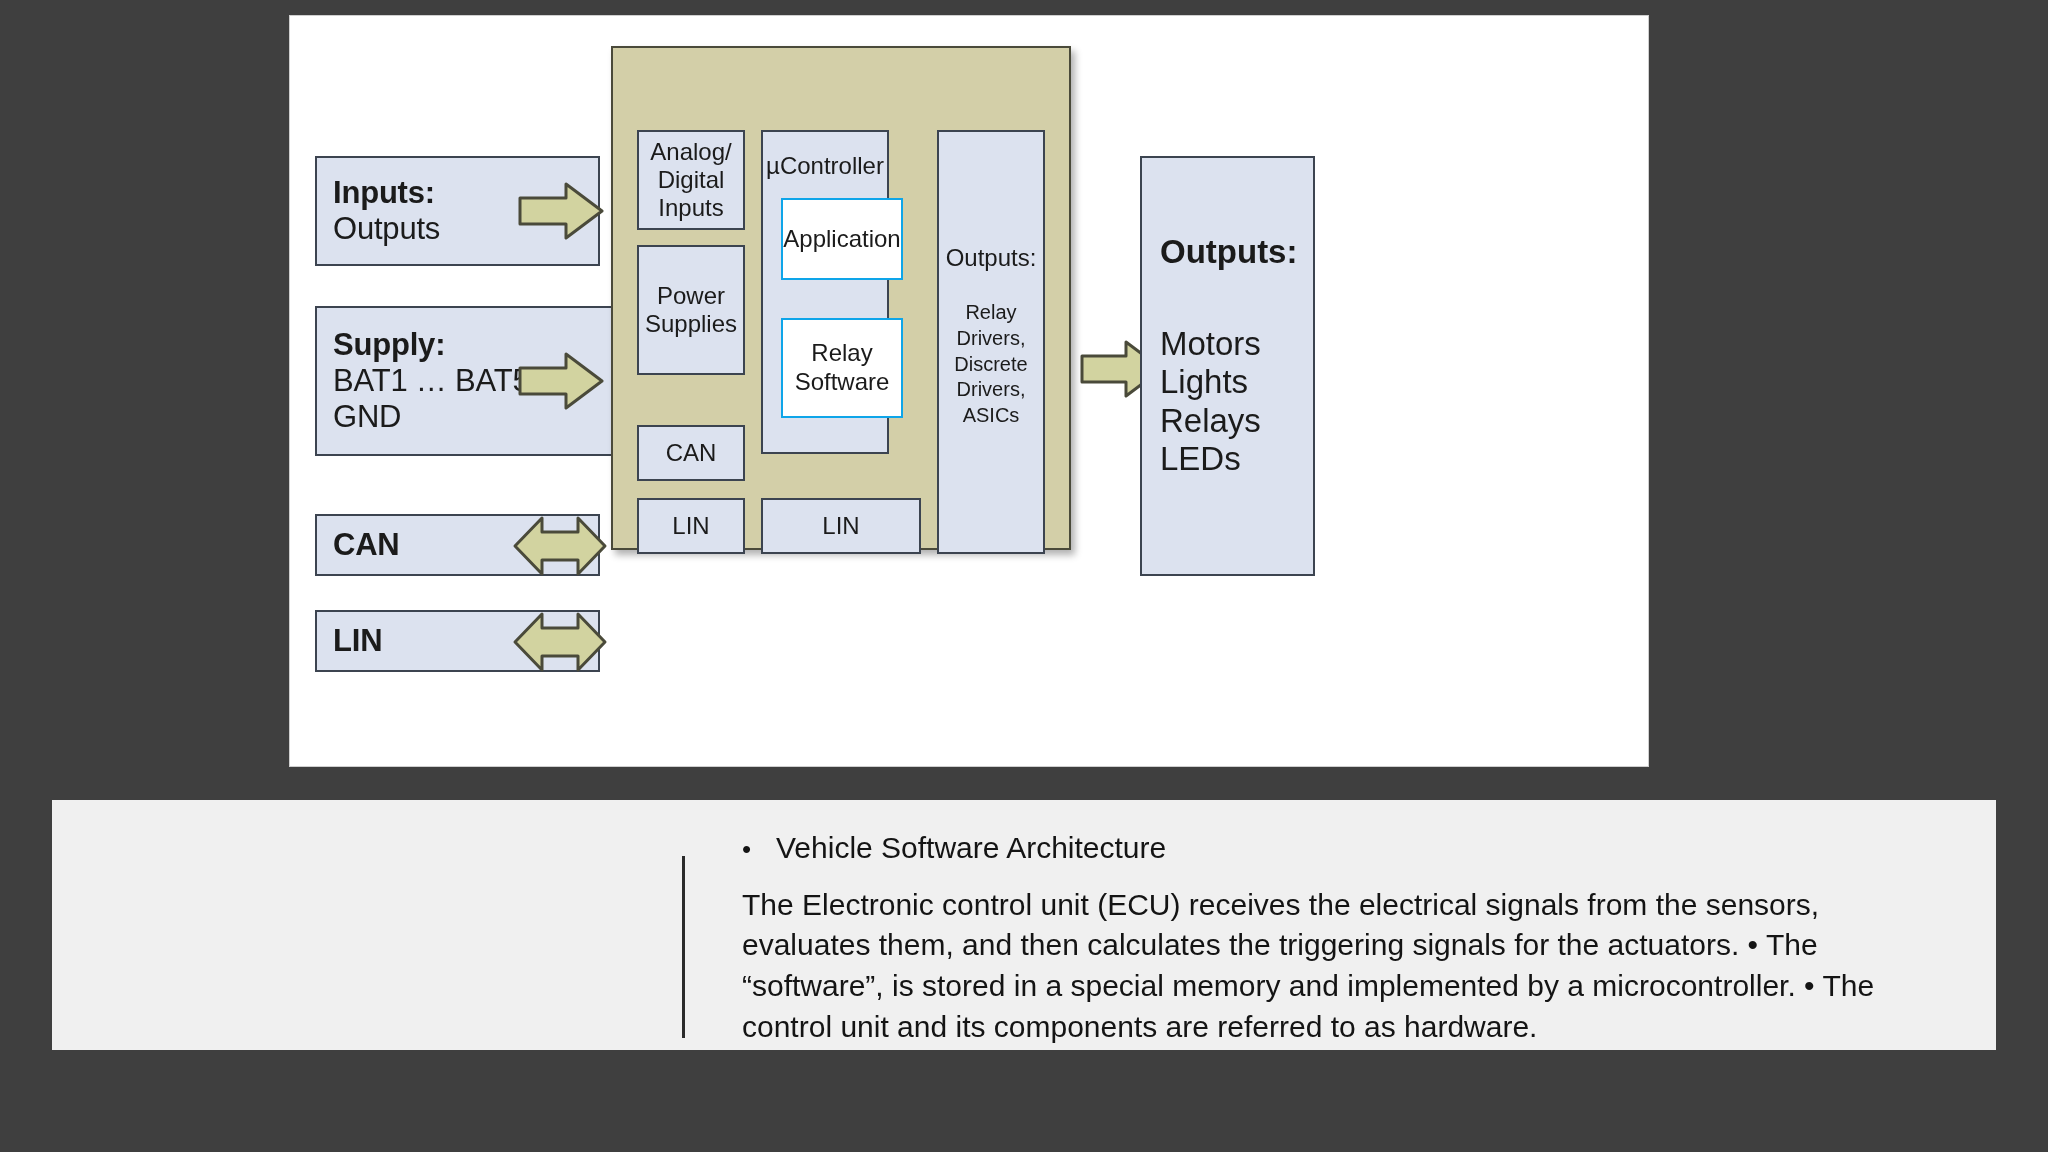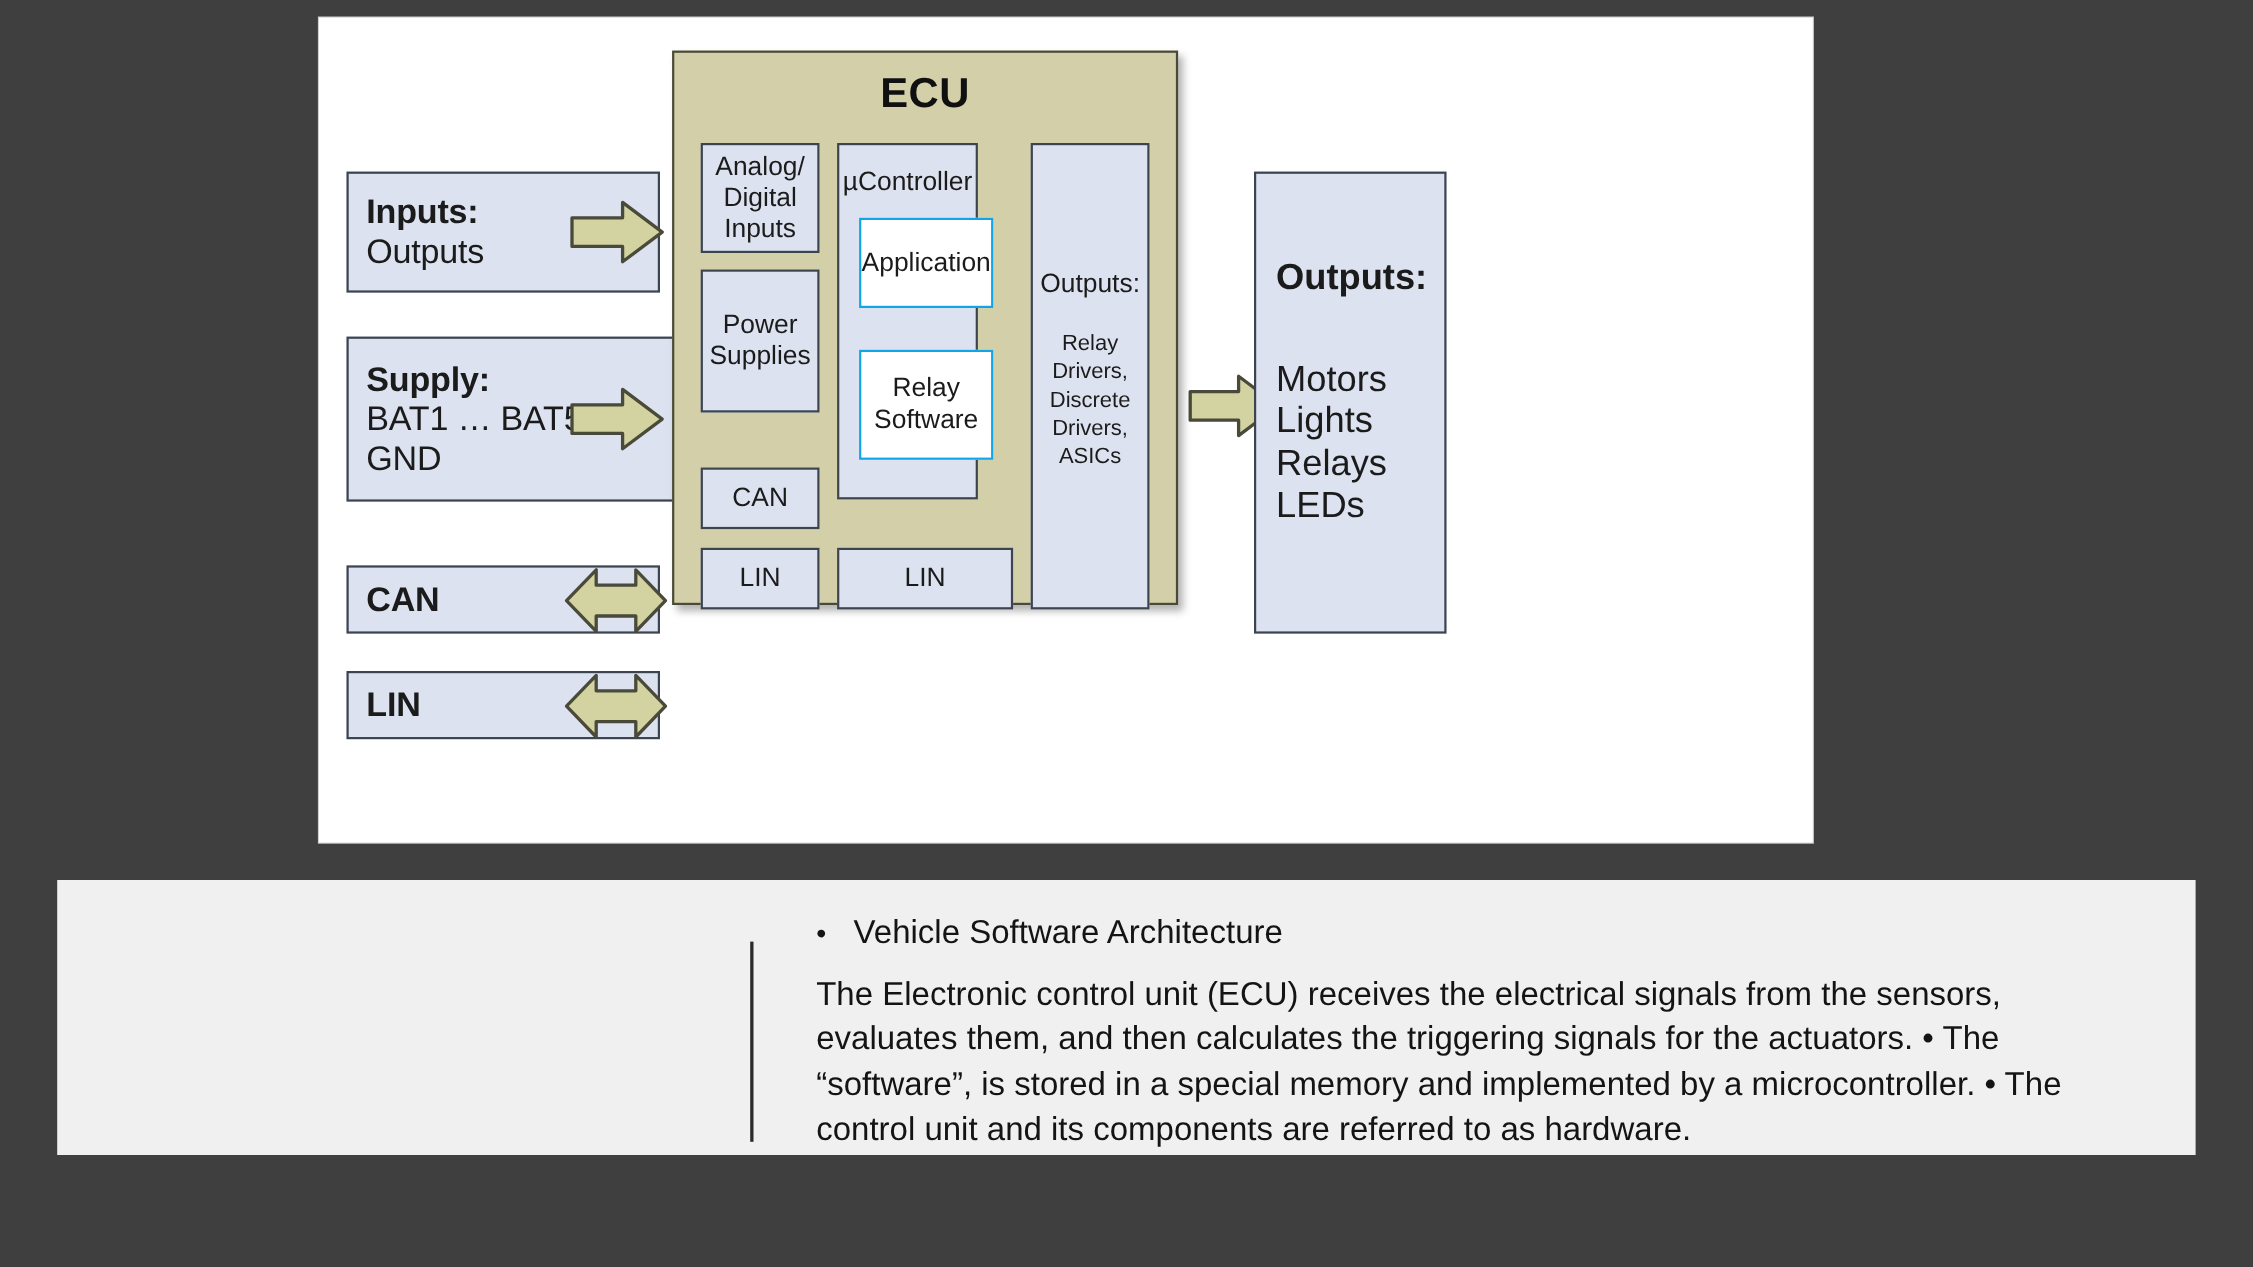--- a/index.html
+++ b/index.html
@@ -193,21 +193,20 @@
     </svg>
   </div>
 
   <div class="arrow-wrap" style="left:790px;top:322px;">
     <svg width="84" height="62" viewBox="0 0 84 62">
       <path d="M2,18 L46,18 L46,4 L82,31 L46,58 L46,44 L2,44 Z" fill="#d2d3a0" stroke="#4a4a3a" stroke-width="3" stroke-linejoin="round"></path>
     </svg>
   </div>
 
   <div id="ecu-panel">
-    <div id="ecu-title">ECU</div>
 
     <div class="ecu-box" id="ecu-power">
       <span style="white-space:pre-line">Power
 Supplies</span>
     </div>
 
     <div class="ecu-box" id="ecu-adin">
       <span style="white-space:pre-line">Analog/
 Digital
 Inputs</span>

